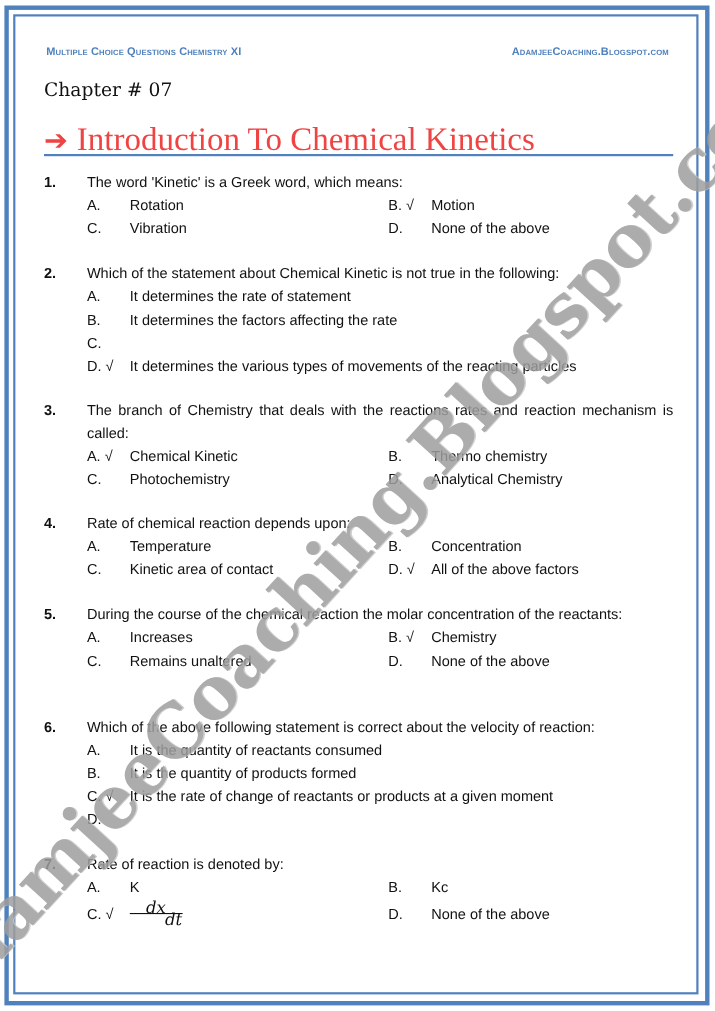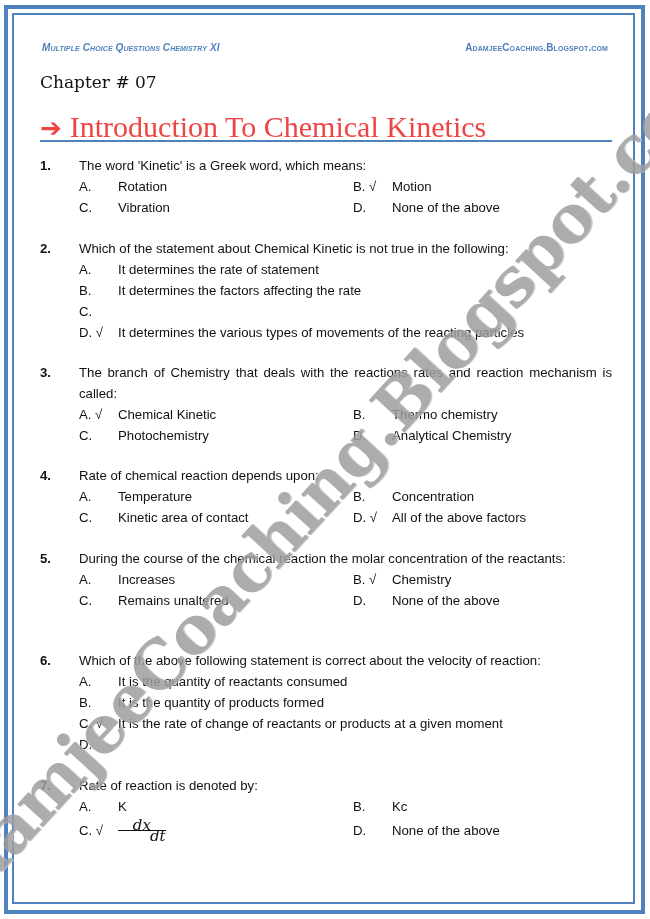--- a/index.html
+++ b/index.html
@@ -4,21 +4,21 @@
 <style>
   html, body { margin:0; padding:0; background:#ffffff; }
   body { width:650px; height:919px; position:relative; overflow:hidden;
          font-family:"Liberation Sans", "DejaVu Sans", sans-serif; color:#111; }
   .border-outer { position:absolute; left:4px; top:5px; width:633px; height:901px;
          border:4px solid #4f81bd; box-sizing:content-box; }
   .border-inner { position:absolute; left:12px; top:13px; width:619px; height:887px;
          border:2px solid #4f81bd; box-sizing:content-box; }
   .hdr { position:absolute; top:42px; font-size:10px; color:#4f81bd; font-weight:bold;
          font-variant:small-caps; letter-spacing:0.1px; }
-  .hdr-left { left:42px;font-style:italic; }
+  .hdr-left { left:42px; }
   .hdr-right { right:42px; }
   .chapter { position:absolute; left:40px; top:72px; font-family:"DejaVu Serif","Liberation Serif",serif;
          font-size:17px; color:#111; }
   .title { position:absolute; left:40px; top:110px; font-family:"Liberation Serif","DejaVu Serif",serif;
          font-size:30px; color:#ef4444; white-space:nowrap; }
   .title .arrow { display:inline-block; font-weight:bold; margin-right:8px; font-family:"DejaVu Sans",sans-serif; font-size:26px; }
   .rule { position:absolute; left:40px; top:140px; width:572px; height:2px; background:#4f81bd; }
   .q { position:absolute; left:40px; width:572px; font-size:13.2px; line-height:21px; }
   .q .num { position:absolute; left:0; top:0; font-weight:bold; }
   .q .text { margin-left:39px; font-weight:normal; text-align:justify; text-align-last:left; }

